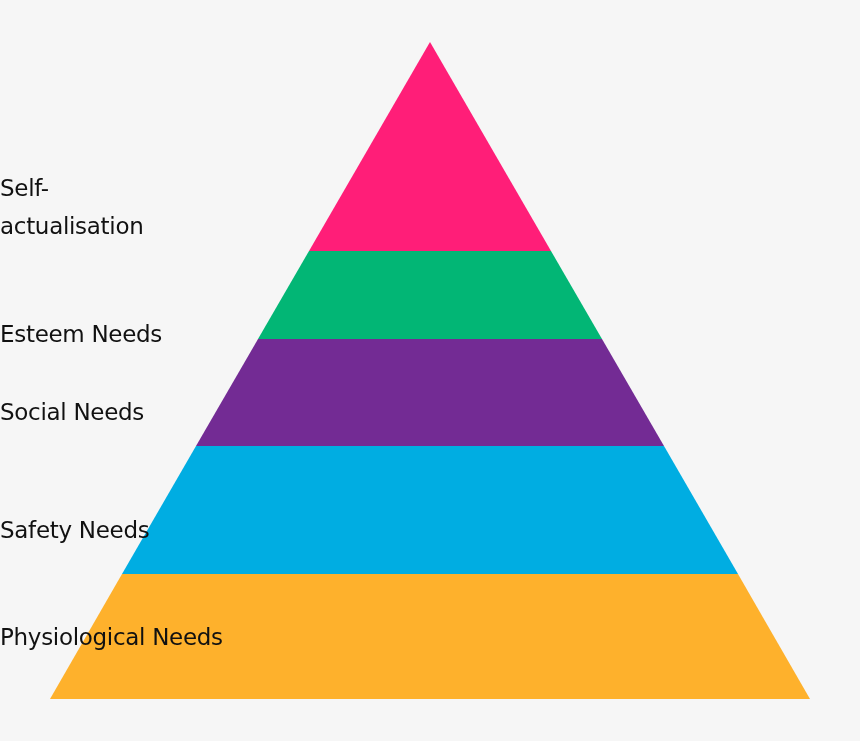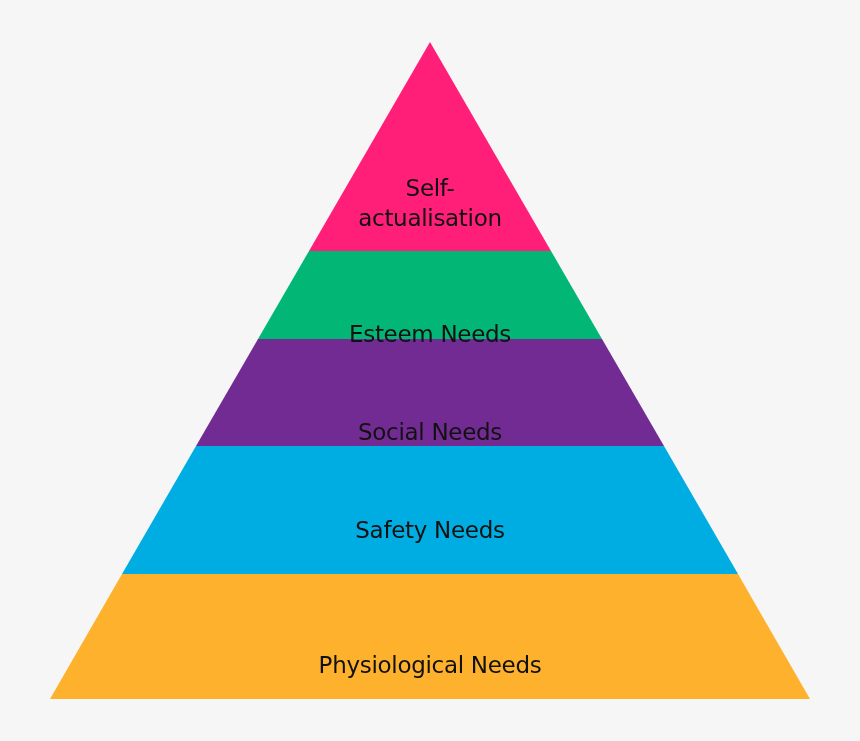--- a/index.html
+++ b/index.html
@@ -1,28 +1,28 @@
 <!DOCTYPE html>
 <html><head>
 <meta charset="utf-8">
 <style>
   html,body{margin:0;padding:0;}
   body{width:860px;height:741px;background:#f6f6f6;position:relative;overflow:hidden;font-family:"DejaVu Sans","Liberation Sans",sans-serif;}
   svg{position:absolute;left:0;top:0;}
-  .lbl{position:absolute;left:0;width:860px;text-align:center;color:#111;font-size:23px;line-height:28px;letter-spacing:-0.3px;}
+  .lbl{position:absolute;left:0;width:860px;color:#111;font-size:23px;line-height:28px;letter-spacing:-0.3px;}
 </style>
 </head>
 <body>
 
 <svg width="860" height="741">
   <polygon points="430,42 309,251 551,251" fill="#ff1e78"></polygon>
   <polygon points="309,251 551,251 602,339 258,339" fill="#02b675"></polygon>
   <polygon points="258,339 602,339 664,446 196,446" fill="#732b94"></polygon>
   <polygon points="196,446 664,446 738,574 122,574" fill="#00ade2"></polygon>
   <polygon points="122,574 738,574 810,699 50,699" fill="#feb12c"></polygon>
 </svg>
 
 <div class="lbl" style="top:174px">Self-</div>
-<div class="lbl" style="top:204px">actualisation</div>
+<div class="lbl" style="top:212px">actualisation</div>
 <div class="lbl" style="top:320px">Esteem Needs</div>
-<div class="lbl" style="top:418px">Social Needs</div>
+<div class="lbl" style="top:398px">Social Needs</div>
 <div class="lbl" style="top:516px">Safety Needs</div>
-<div class="lbl" style="top:651px">Physiological Needs</div>
+<div class="lbl" style="top:623px">Physiological Needs</div>
 
 </body></html>

